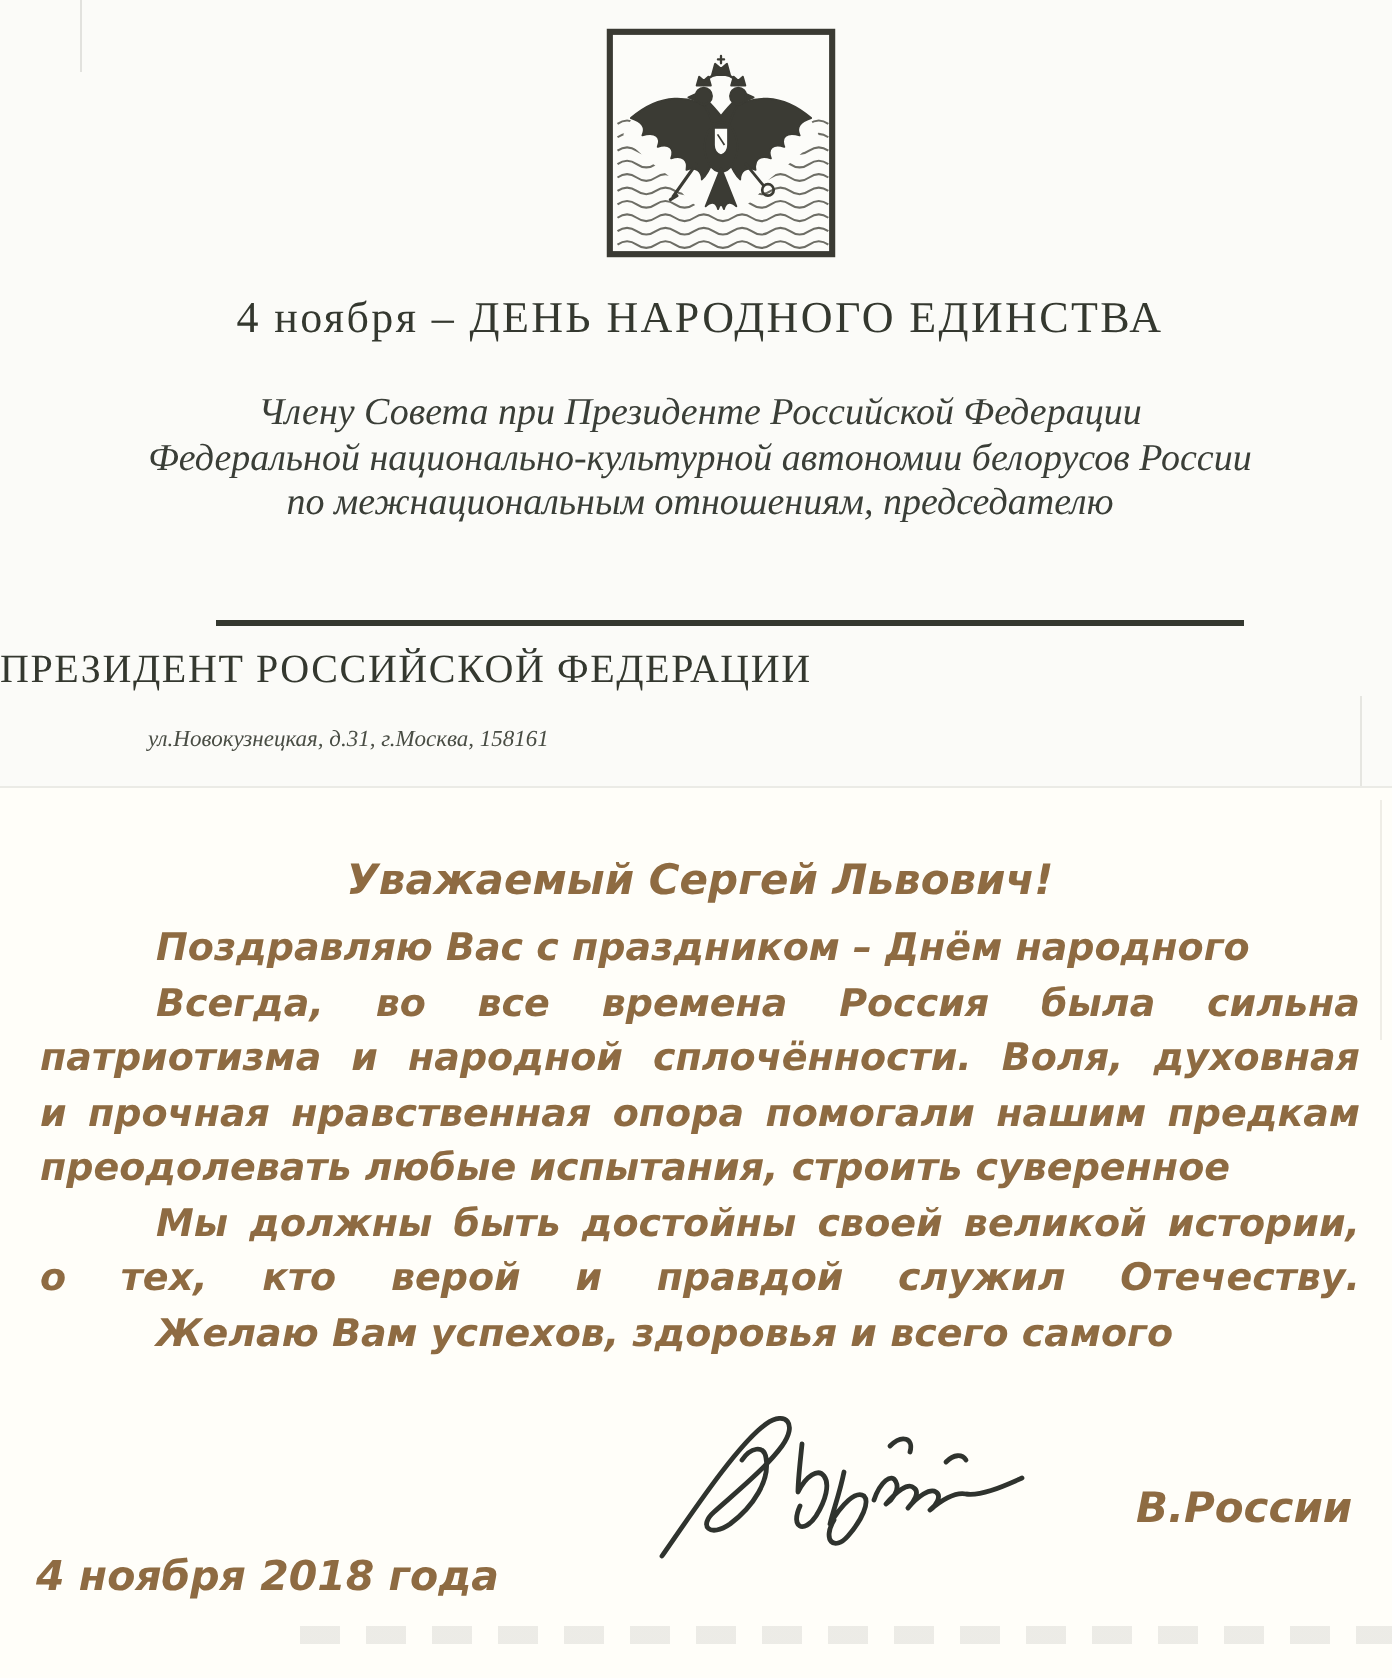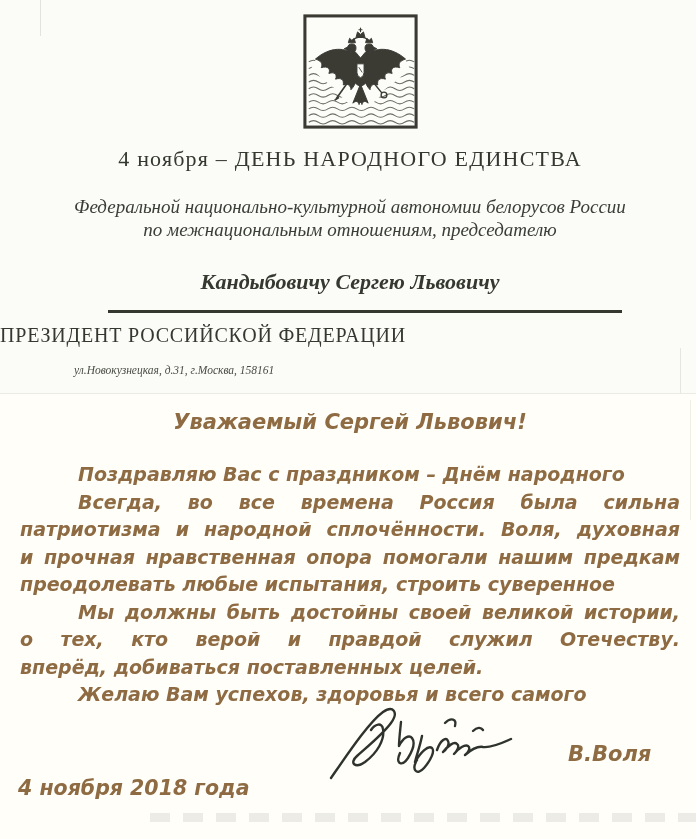--- a/index.html
+++ b/index.html
@@ -56,21 +56,21 @@
     font:normal 20px "Liberation Serif", serif;
     letter-spacing:0.8px;
     color:var(--dark);
   }
   .sender-address{
     position:absolute;left:74px;top:364px;
     font:italic 11.5px "Liberation Serif", serif;
     color:#494d44;
   }
   .greeting{
-    position:absolute;left:0;top:410px;width:700px;
+    position:absolute;left:0;top:428px;width:700px;
     text-align:center;
     font:italic 600 21px "DejaVu Sans", sans-serif;
     color:var(--brown);
   }
   .letter-body{
     position:absolute;left:20px;top:461px;width:660px;
   }
   .bodyline{
     font:italic 600 19px "DejaVu Sans", sans-serif;
     color:var(--brown);
@@ -157,63 +157,62 @@
         </g>
 
         <path d="M56.3 52 h7.4 v9 q0 4 -3.7 5.5 q-3.7 -1.5 -3.7 -5.5 Z" fill="#fcfcf9" stroke="#3b3b34" stroke-width="1"></path>
         <path d="M58.2 55.5 l3.6 5.5" stroke="#3b3b34" stroke-width="0.9" fill="none"></path>
       </svg>
     </div>
 
     <h1 class="heading">4 ноября – ДЕНЬ НАРОДНОГО ЕДИНСТВА</h1>
 
     <div class="addressee">
+      <div>Члену Совета при Президенте Российской Федерации</div>
       <div>Федеральной национально-культурной автономии белорусов России</div>
       <div>по межнациональным отношениям, председателю</div>
     </div>
 
-    <div class="addressee-name">Кандыбовичу Сергею Львовичу</div>
 
     <div class="rule"></div>
 
     <div class="sender-title">ПРЕЗИДЕНТ РОССИЙСКОЙ ФЕДЕРАЦИИ</div>
 
     <div class="sender-address">ул.Новокузнецкая, д.31, г.Москва, 158161</div>
   </section>
 
   <section class="scan-bottom"></section>
 
   <div class="greeting">Уважаемый Сергей Львович!</div>
 
   <div class="letter-body">
     <div class="bodyline ind">Поздравляю Вас с праздником – Днём народного единства.</div>
     <div class="bodyline ind just">Всегда, во все времена Россия была сильна традициями</div>
     <div class="bodyline just">патриотизма и народной сплочённости. Воля, духовная мощь</div>
     <div class="bodyline just">и прочная нравственная опора помогали нашим предкам стойко</div>
     <div class="bodyline">преодолевать любые испытания, строить суверенное государство.</div>
     <div class="bodyline ind just">Мы должны быть достойны своей великой истории, помнить</div>
     <div class="bodyline just">о тех, кто верой и правдой служил Отечеству. Последовательно идти</div>
-    <div class="bodyline">вперёд, добиваться поставленных целей.</div>
     <div class="bodyline ind">Желаю Вам успехов, здоровья и всего самого доброго.</div>
   </div>
 
   <div class="signature">
     <svg viewBox="0 0 215 95" width="215" height="95" aria-hidden="true">
       <g stroke="#2f332e" stroke-width="2.4" fill="none" stroke-linecap="round" stroke-linejoin="round">
         <path d="M6 86 C22 63 44 30 58 20 C68 13 74 20 66 31 C58 42 42 55 32 64 C24 71 30 77 40 70 C52 61 60 48 58 37 C57 30 50 32 46 38"></path>
         <path d="M76 30 C75 40 74 48 74 54 C78 46 84 42 87 46 C90 50 88 58 83 66 C77 75 70 72 75 61"></path>
         <path d="M97 44 C95 54 92 62 90 70 C96 60 103 53 107 56 C110 59 106 68 99 76 C92 84 86 78 92 68"></path>
         <path d="M112 58 C115 49 121 44 123 49 C125 53 121 58 118 60 C123 54 129 49 132 52 C135 54 132 59 129 62 C134 56 140 52 143 54 C146 56 143 61 140 63 C147 57 153 54 158 55 C165 56 175 52 186 47"></path>
         <path d="M120 31 C126 25 132 27 130 34"></path>
         <path d="M148 39 C152 35 156 35 158 38"></path>
       </g>
     </svg>
   </div>
 
-  <div class="sign-name">В.Воля</div>
+  <div class="sign-name">В.России</div>
 
   <div class="date">4 ноября 2018 года</div>
 
   <div class="scan-seam"></div>
   <div class="vline-a"></div>
   <div class="vline-b"></div>
   <div class="vline-c"></div>
   <div class="bottom-noise"></div>
 </div>
 

